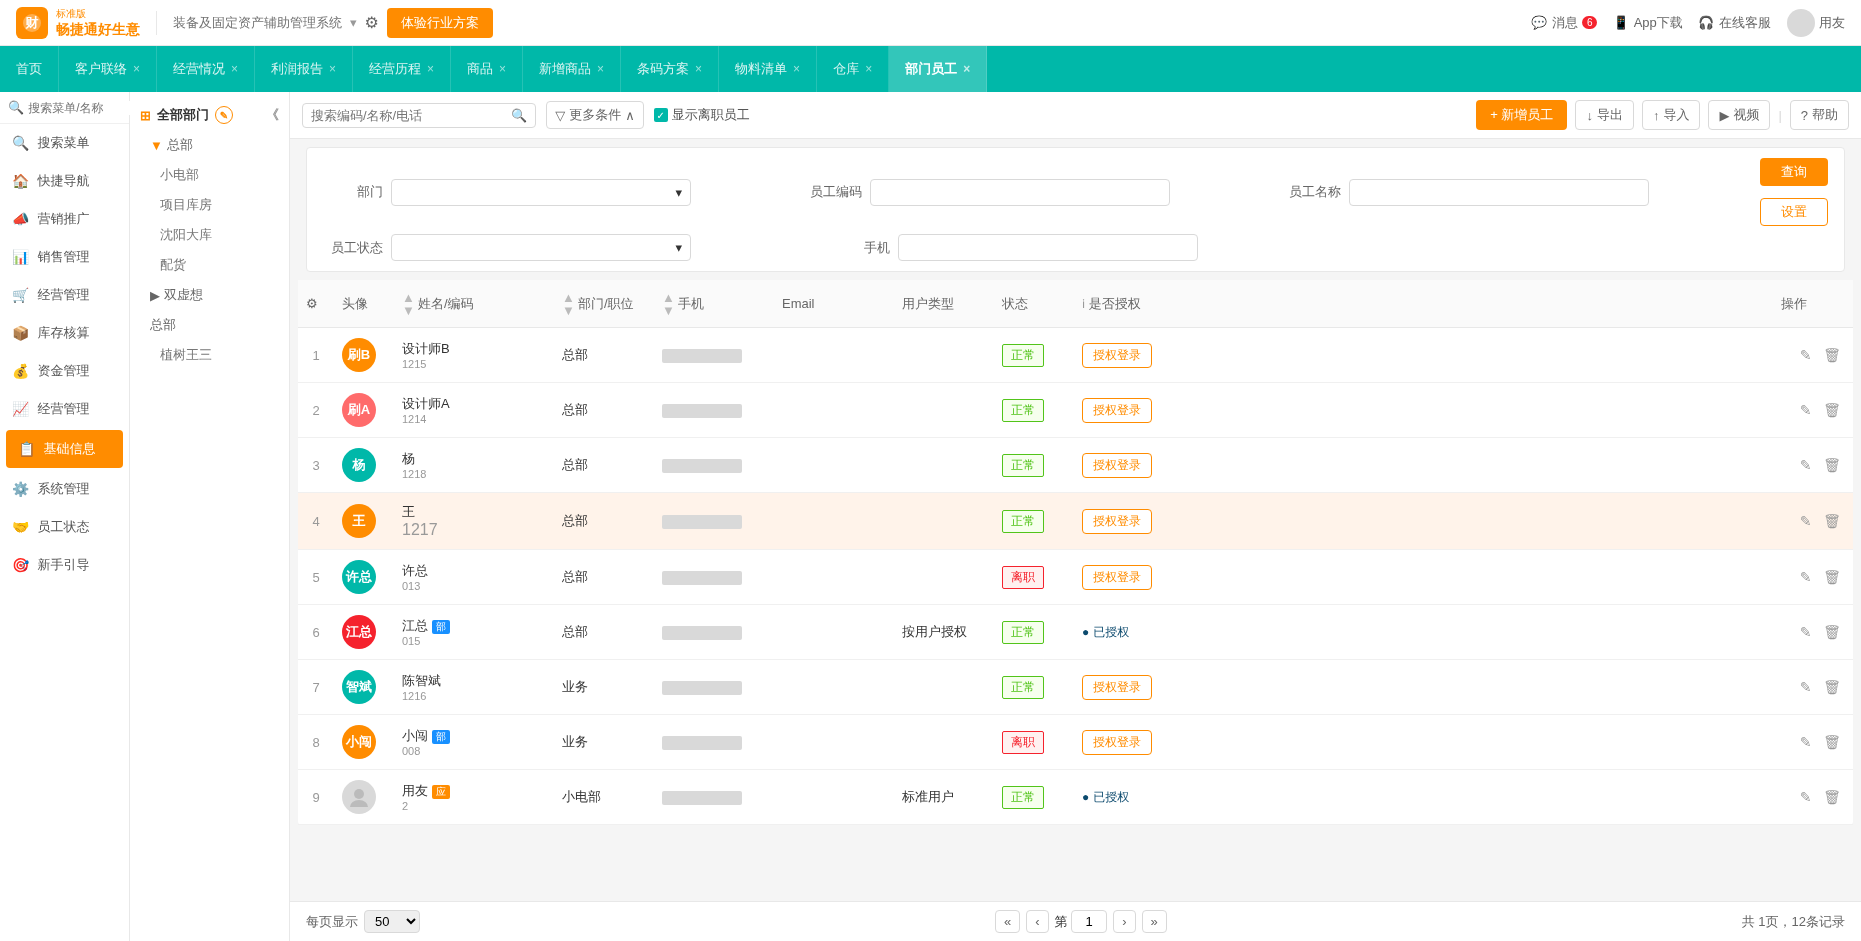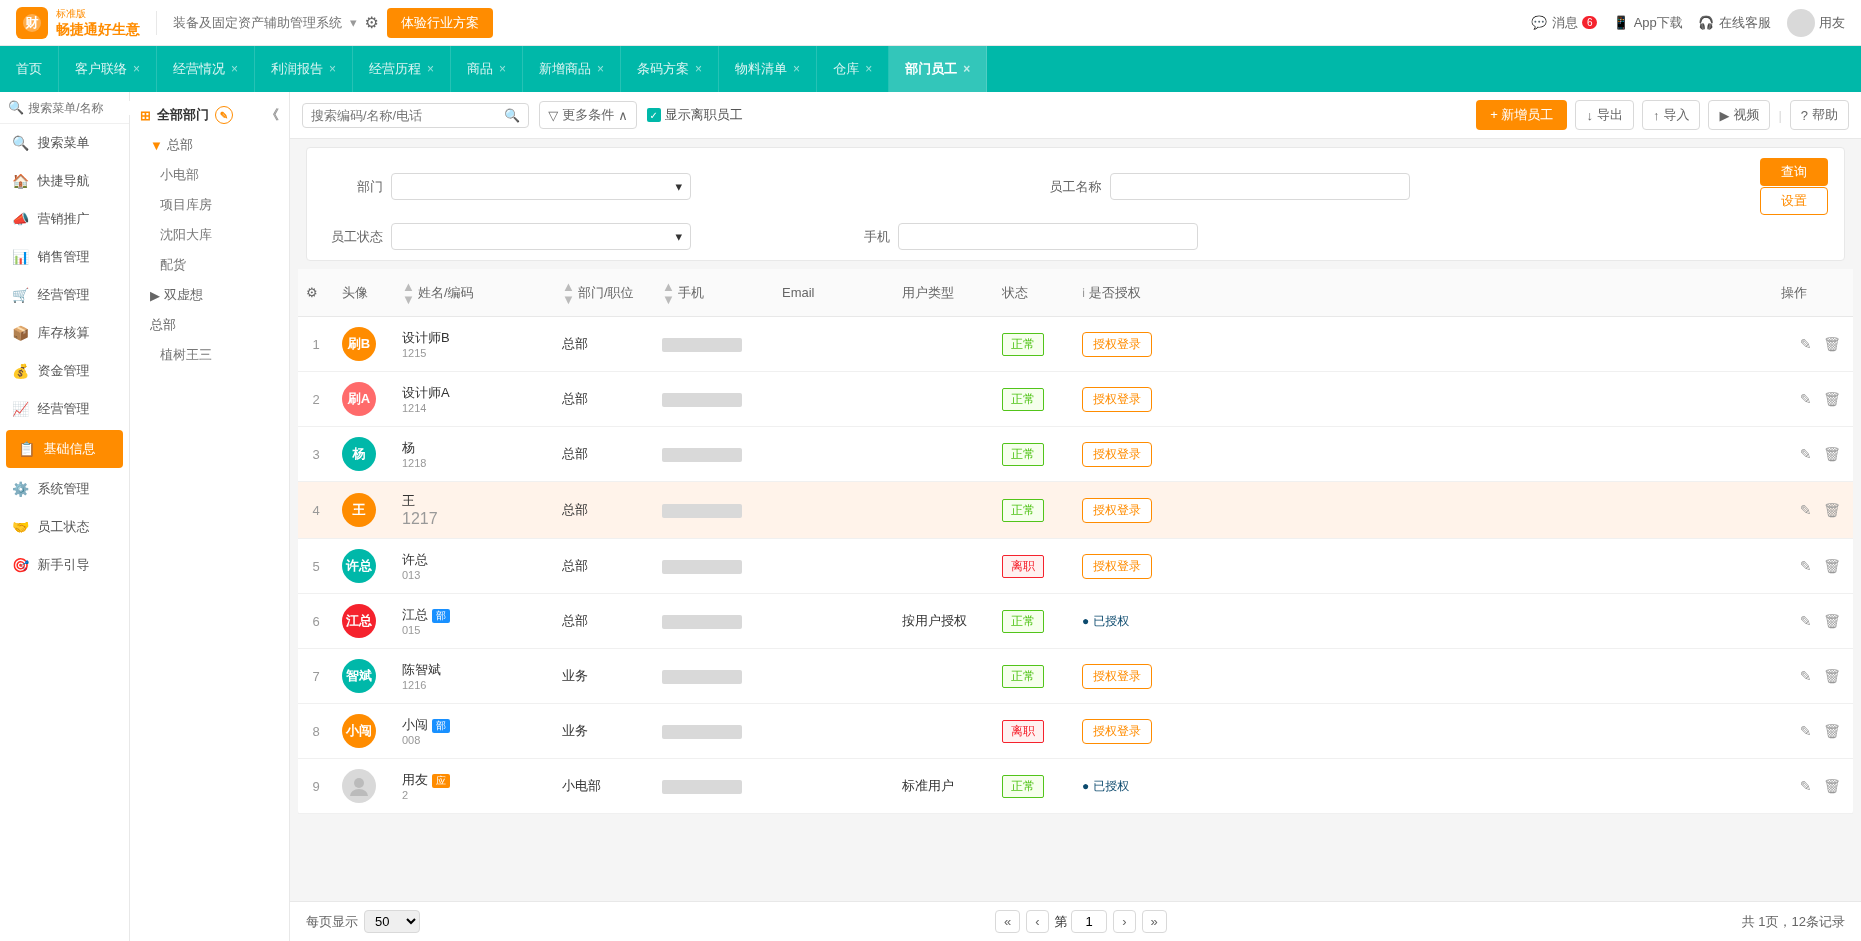--- a/index.html
+++ b/index.html
@@ -117,21 +117,21 @@
 
     
     .search-bar {
       background: white;
       padding: 8px 12px;
       display: flex;
       align-items: center;
       gap: 10px;
       border-bottom: 1px solid #e8e8e8;
     }
-    .search-input-wrap { display: flex; align-items: center; gap: 13px; border: 1px solid #d9d9d9; border-radius: 4px; padding: 4px 8px; background: white; }
+    .search-input-wrap { display: flex; align-items: center; gap: 20px; border: 1px solid #d9d9d9; border-radius: 4px; padding: 4px 8px; background: white; }
     .search-input-wrap input { border: none; outline: none; font-size: 13px; width: 180px; color: #333; }
     .search-input-wrap .s-icon { color: #999; }
     .more-filter { display: flex; align-items: center; gap: 4px; color: #666; cursor: pointer; font-size: 13px; padding: 4px 8px; border: 1px solid #d9d9d9; border-radius: 4px; background: white; }
     .show-resign { display: flex; align-items: center; gap: 4px; color: #555; font-size: 13px; cursor: pointer; }
     .checkbox-checked { width: 14px; height: 14px; background: #00b8a9; border-radius: 2px; display: flex; align-items: center; justify-content: center; color: white; font-size: 10px; }
     .action-buttons { margin-left: auto; display: flex; align-items: center; gap: 8px; }
     .add-btn { background: #ff8c00; color: white; border: none; border-radius: 4px; padding: 6px 14px; font-size: 13px; cursor: pointer; display: flex; align-items: center; gap: 4px; }
     .outline-btn { color: #666; border: 1px solid #d9d9d9; background: white; border-radius: 4px; padding: 5px 10px; font-size: 13px; cursor: pointer; display: flex; align-items: center; gap: 4px; }
 
     
@@ -141,21 +141,21 @@
       margin: 8px 8px 0 8px;
       border-radius: 4px;
       padding: 10px 16px;
     }
     .filter-row { display: flex; align-items: center; gap: 16px; margin-bottom: 8px; }
     .filter-row:last-child { margin-bottom: 0; }
     .filter-item { display: flex; align-items: center; gap: 8px; flex: 1; }
     .filter-label { color: #666; font-size: 13px; width: 60px; text-align: right; flex-shrink: 0; }
     .filter-select { flex: 1; border: 1px solid #d9d9d9; border-radius: 4px; padding: 5px 8px; display: flex; align-items: center; justify-content: space-between; cursor: pointer; color: #333; font-size: 13px; max-width: 300px; }
     .filter-input { flex: 1; border: 1px solid #d9d9d9; border-radius: 4px; padding: 5px 8px; font-size: 13px; color: #333; outline: none; max-width: 300px; }
-    .filter-action { display: flex; flex-direction: column; gap: 1px; margin-left: auto; }
+    .filter-action { display: flex; flex-direction: column; gap: 12px; margin-left: auto; }
     .query-btn { background: #ff8c00; color: white; border: none; border-radius: 4px; padding: 5px 20px; font-size: 13px; cursor: pointer; }
     .reset-btn { background: white; color: #ff8c00; border: 1px solid #ff8c00; border-radius: 4px; padding: 4px 20px; font-size: 13px; cursor: pointer; }
 
     
     .data-table-wrap { flex: 1; overflow: auto; padding: 8px; }
     .data-table { width: 100%; background: white; border-radius: 4px; border-collapse: collapse; }
     .data-table th {
       background: #fafafa;
       padding: 10px 8px;
       text-align: left;
@@ -439,20 +439,24 @@
 
       <div style="padding: 0 8px;">
         <div class="filter-area">
           <div class="filter-row">
             <div class="filter-item">
               <span class="filter-label">部门</span>
               <div class="filter-select">
                 <span></span>
                 <span>▾</span>
               </div>
+            </div>
+            <div class="filter-item">
+              <span class="filter-label">员工编码</span>
+              <input class="filter-input" type="text" style="">
             </div>
             <div class="filter-item">
               <span class="filter-label">员工名称</span>
               <input class="filter-input" type="text" style="">
             </div>
             <div class="filter-action">
               <button class="query-btn">查询</button>
               <button class="reset-btn">设置</button>
             </div>
           </div>

